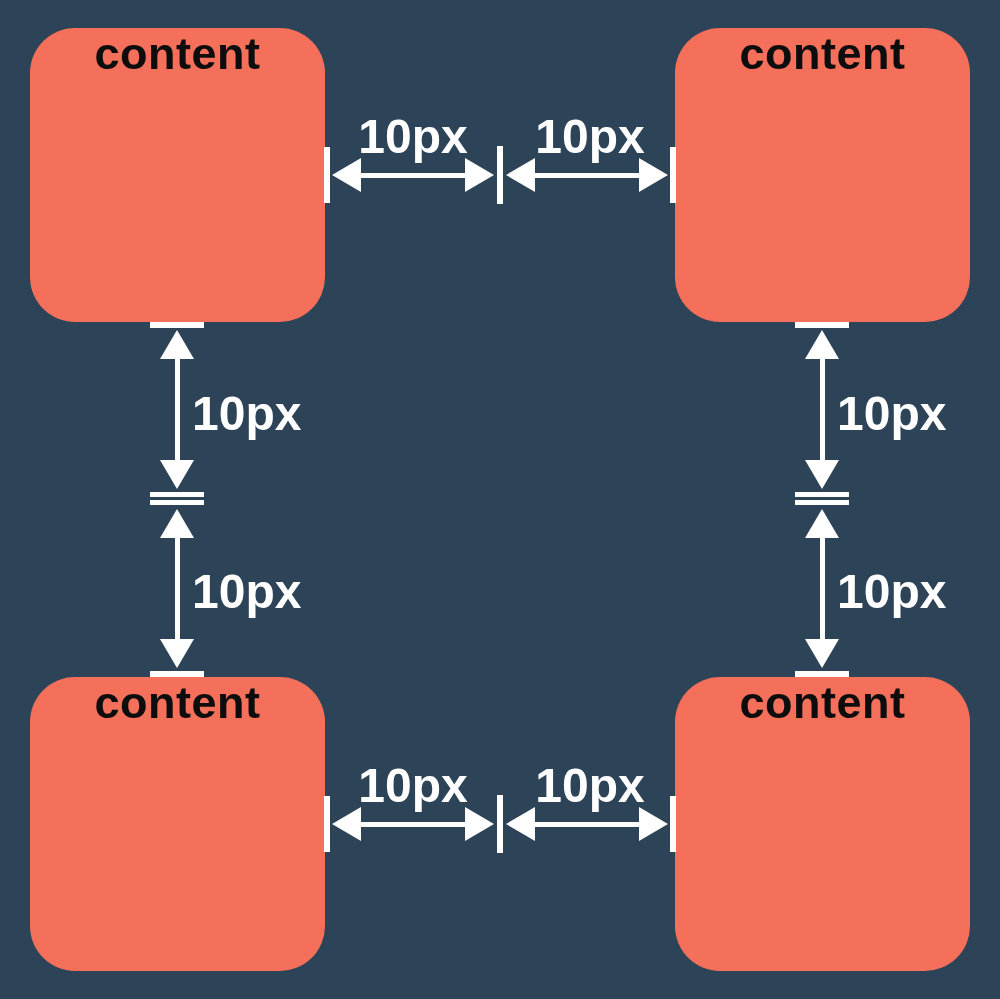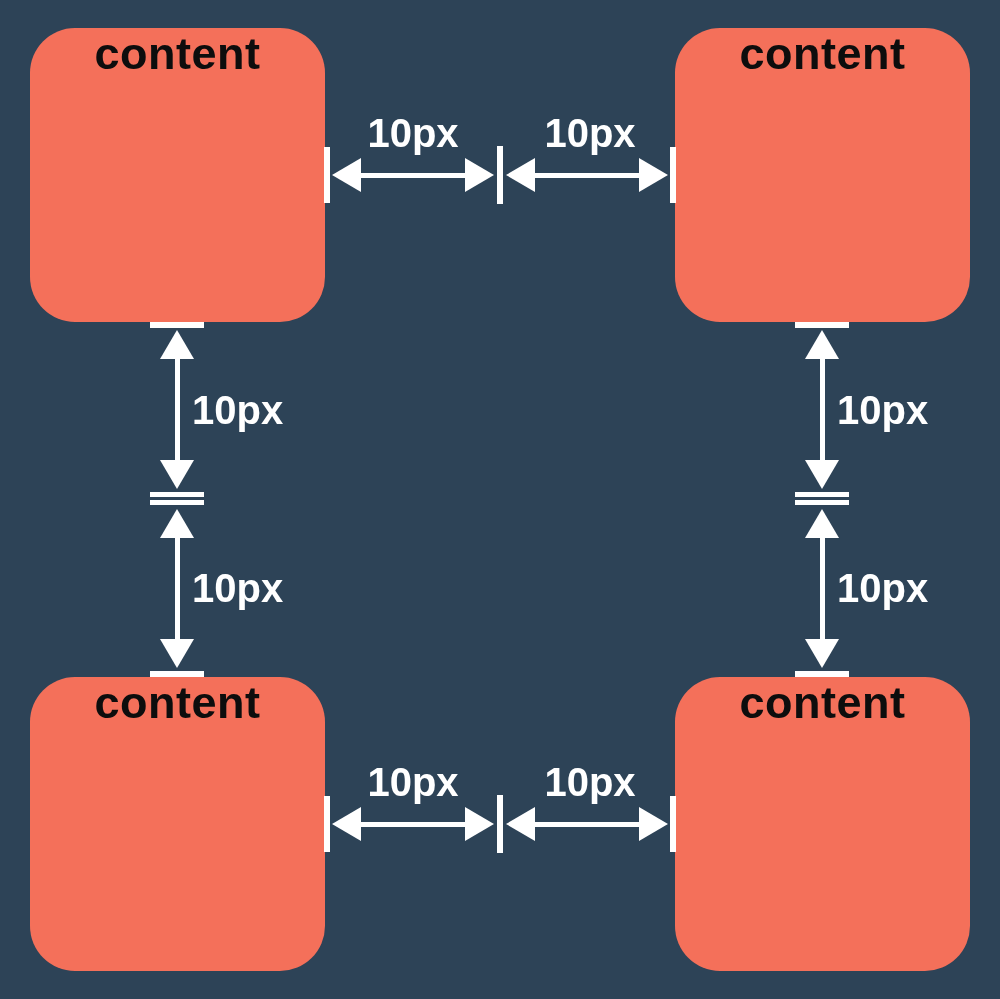--- a/index.html
+++ b/index.html
@@ -78,21 +78,21 @@
   .v-arrow .head-b {
     bottom: 0; left: 0;
     border-left: 17px solid transparent; border-right: 17px solid transparent;
     border-top: 29px solid var(--arrow);
   }
 
   
   .gap-label {
     position: absolute;
     color: var(--arrow);
-    font-size: 40px;
+    font-size: 48px;
     font-weight: 700;
     line-height: 1;
     white-space: nowrap;
   }
   .gap-label.centered { width: 160px; text-align: center; }
 
   
   .t-tick-edge-l  { left: 324px; top: 147px; }
   .t-arrow-1      { left: 332px; top: 158px; }
   .t-tick-center  { left: 497px; top: 146px; }

